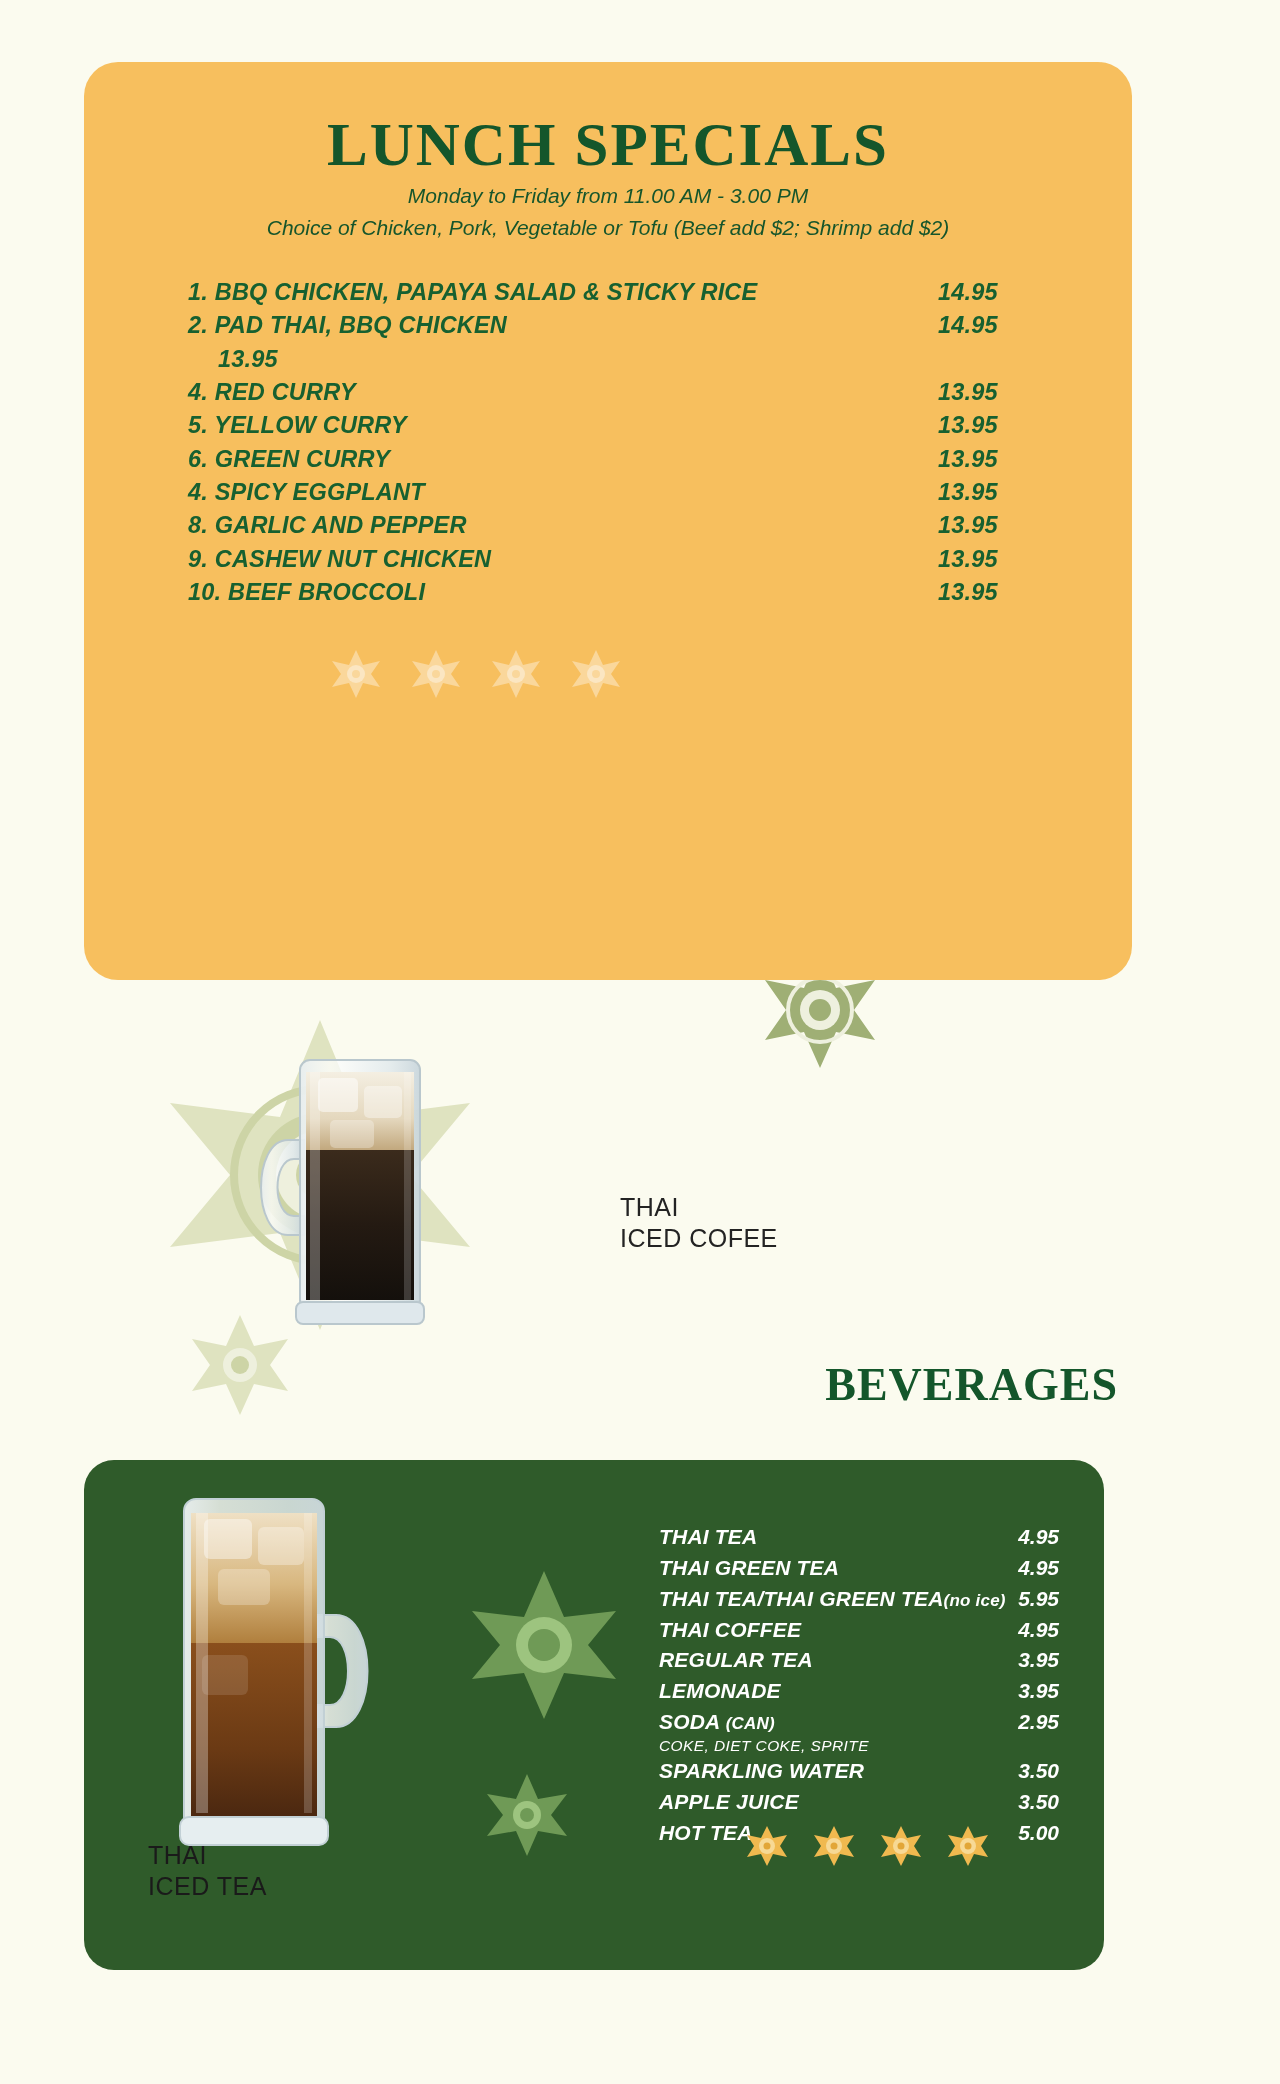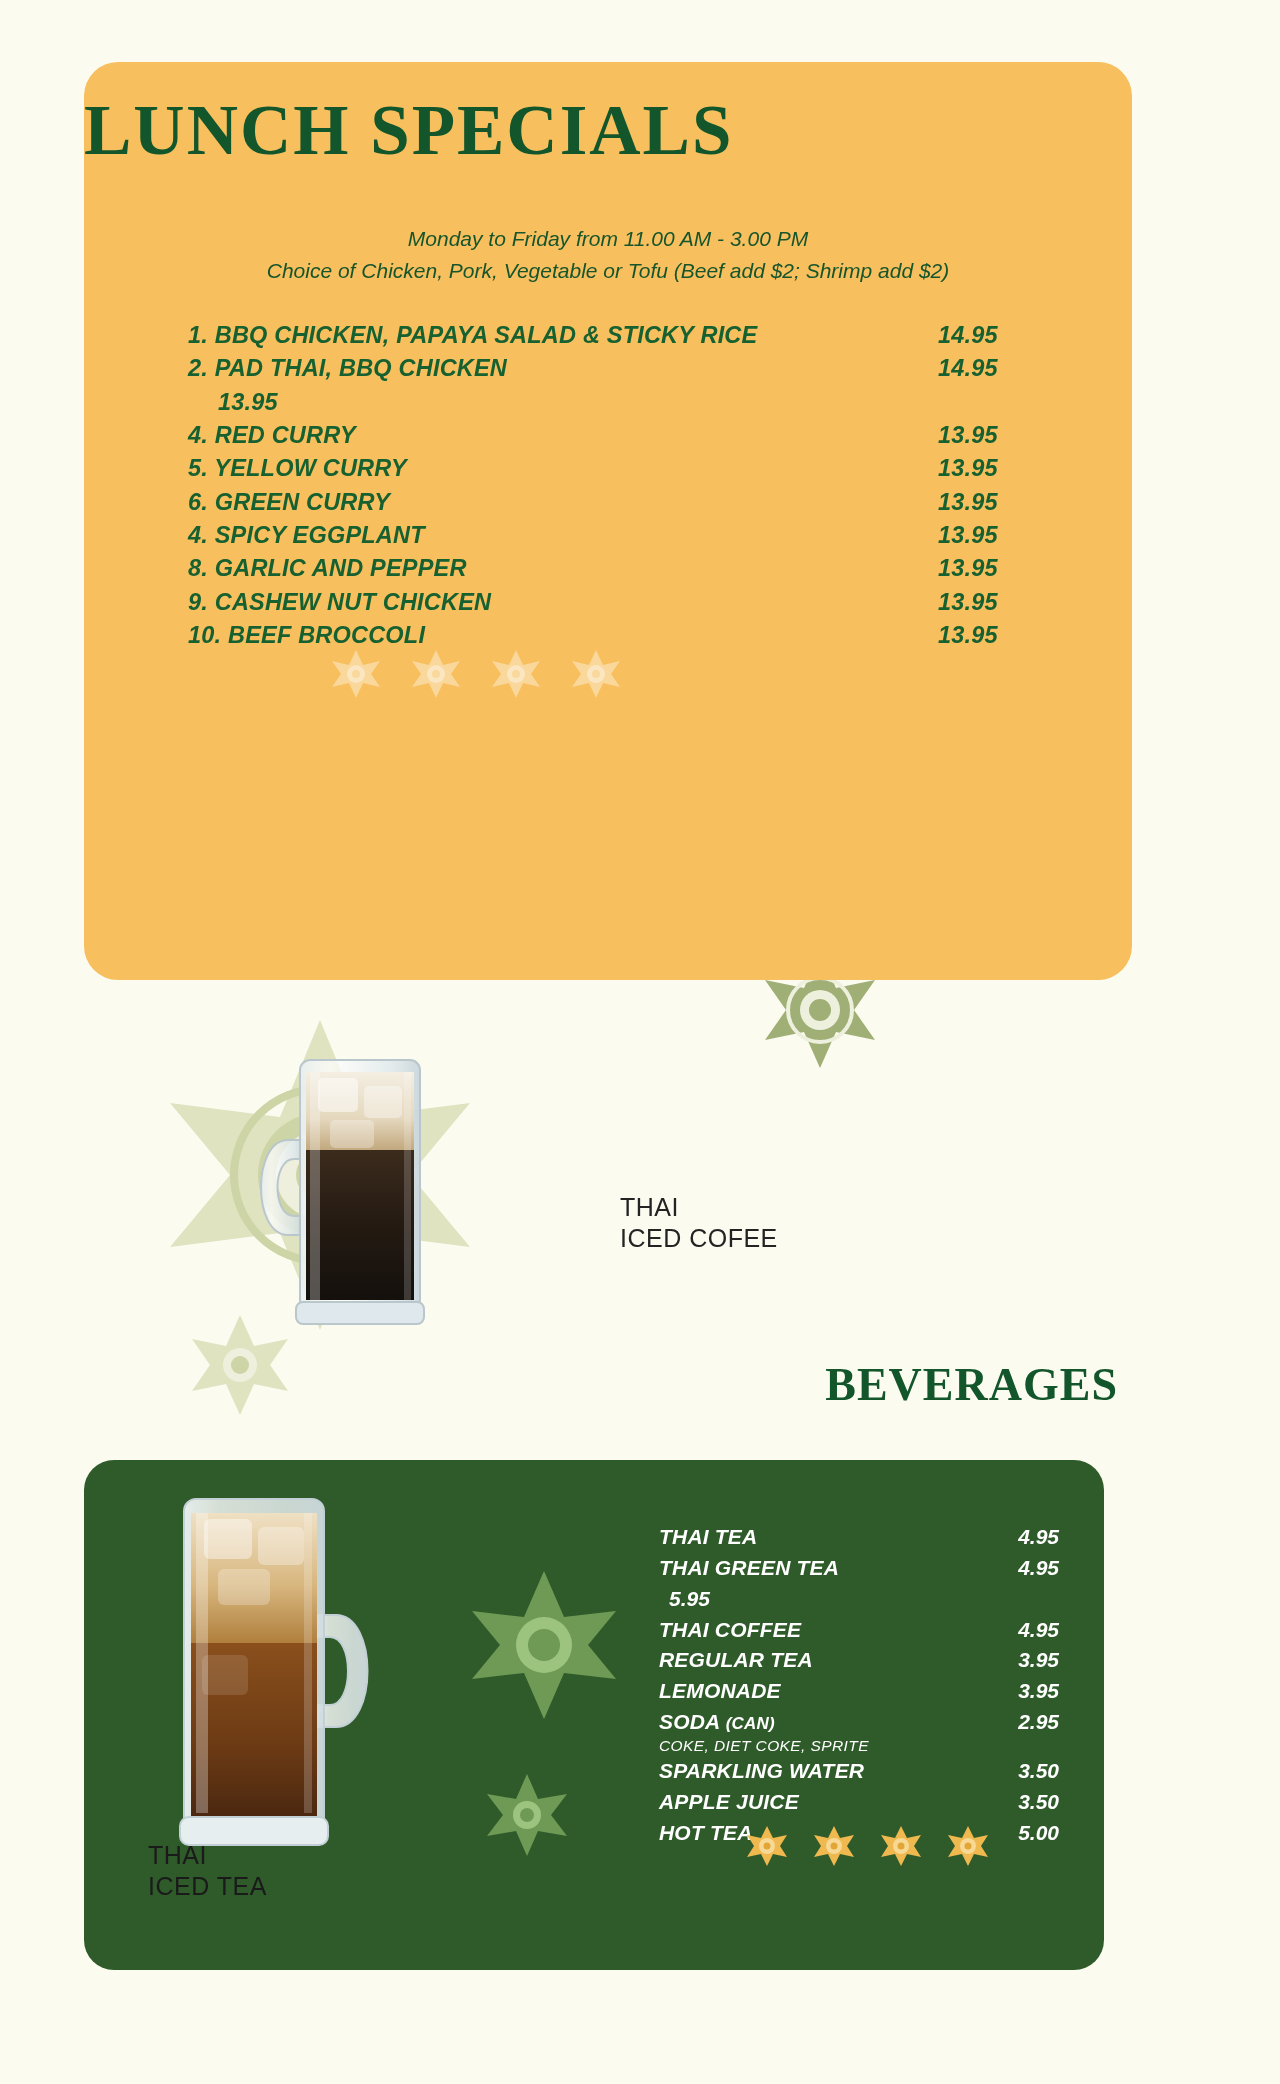--- a/index.html
+++ b/index.html
@@ -21,29 +21,29 @@
     left: 84px;
     top: 62px;
     width: 1048px;
     height: 918px;
     background: #f7bf5e;
     border-radius: 34px;
     box-sizing: border-box;
   }
   .lunch-title {
     margin: 0;
-    padding-top: 28px;
+    padding-top: 48px;
+    text-align: center;
     font-family: "Liberation Serif", serif;
-    font-size: 71px;
+    font-size: 61px;
     font-weight: bold;
     letter-spacing: 2px;
     color: #14562b;
   }
   .lunch-sub {
-    margin-top: 52px;
     text-align: center;
     color: #16552b;
     line-height: 1.52;
   }
   .lunch-sub .l1 {
     font-size: 21px;
     font-style: italic;
     display: block;
   }
   .lunch-sub .l2 {
@@ -403,20 +403,21 @@
   <div class="bev-list">
     <div class="bev-row">
       <span class="bname">THAI TEA</span>
       <span class="bprice">4.95</span>
     </div>
     <div class="bev-row">
       <span class="bname">THAI GREEN TEA</span>
       <span class="bprice">4.95</span>
     </div>
     <div class="bev-row">
+      <span class="bname"><span>THAI TEA/THAI GREEN TEA</span><span class="small-note">(no ice)</span></span>
       <span class="bprice">5.95</span>
     </div>
     <div class="bev-row">
       <span class="bname">THAI COFFEE</span>
       <span class="bprice">4.95</span>
     </div>
     <div class="bev-row">
       <span class="bname">REGULAR TEA</span>
       <span class="bprice">3.95</span>
     </div>

